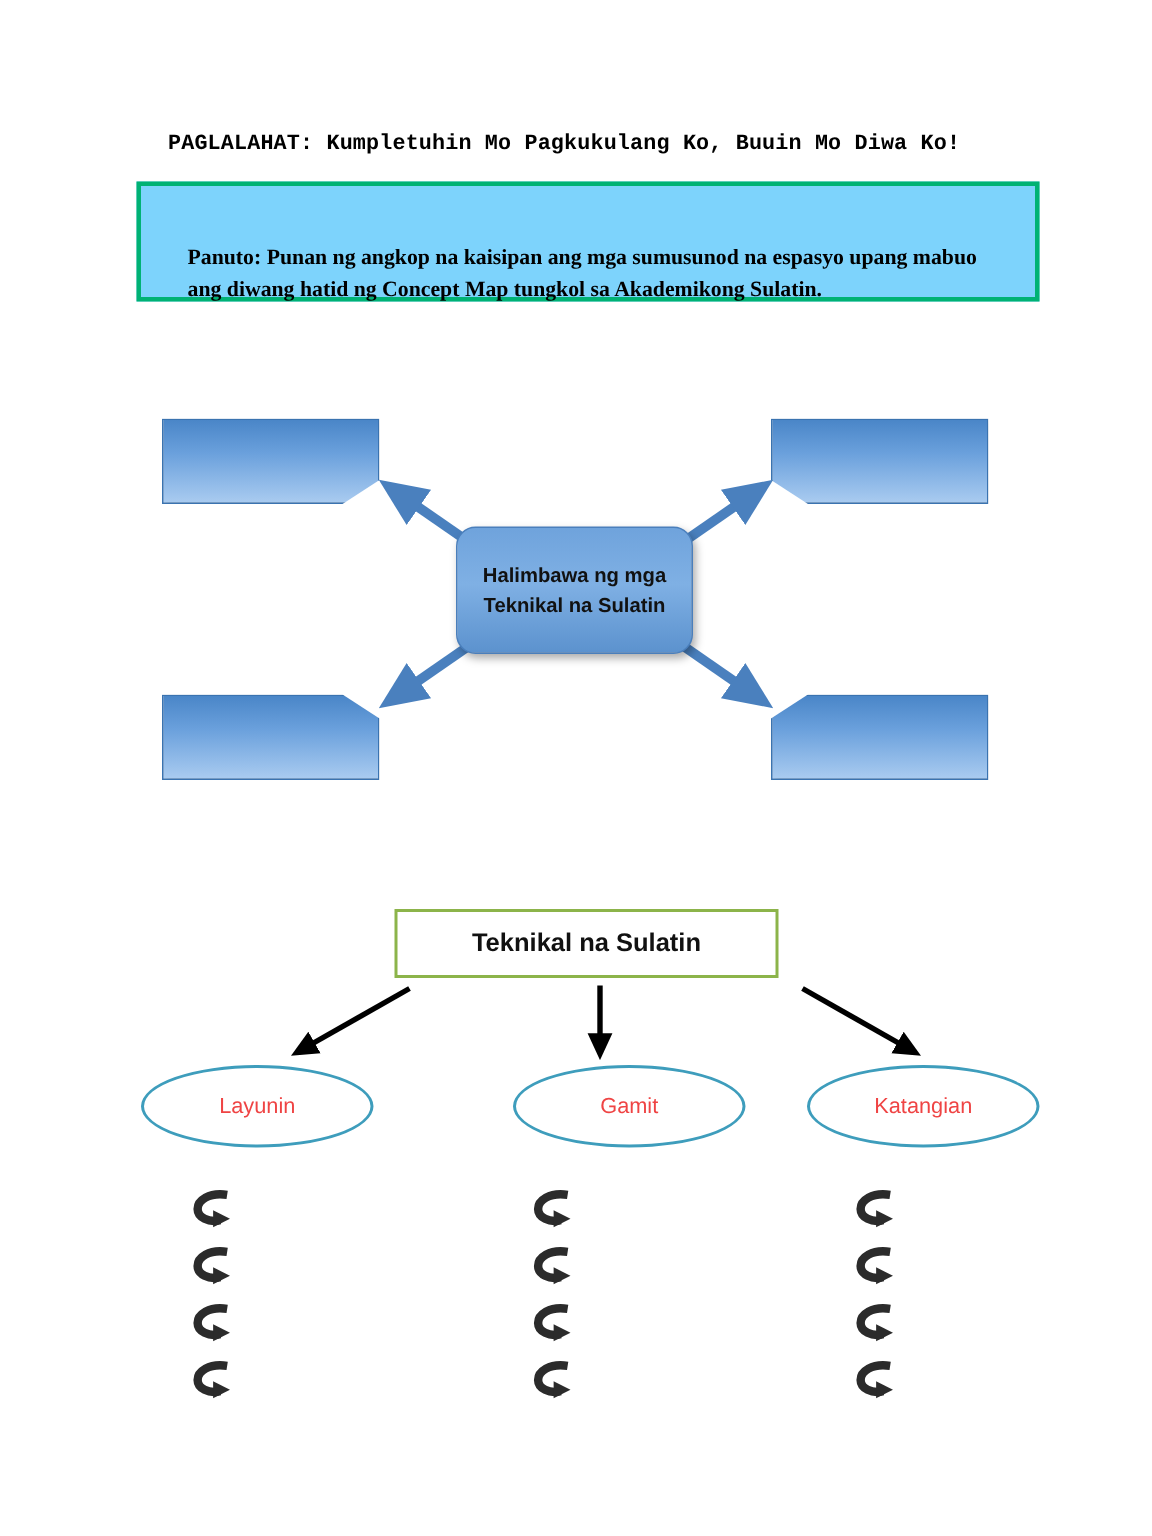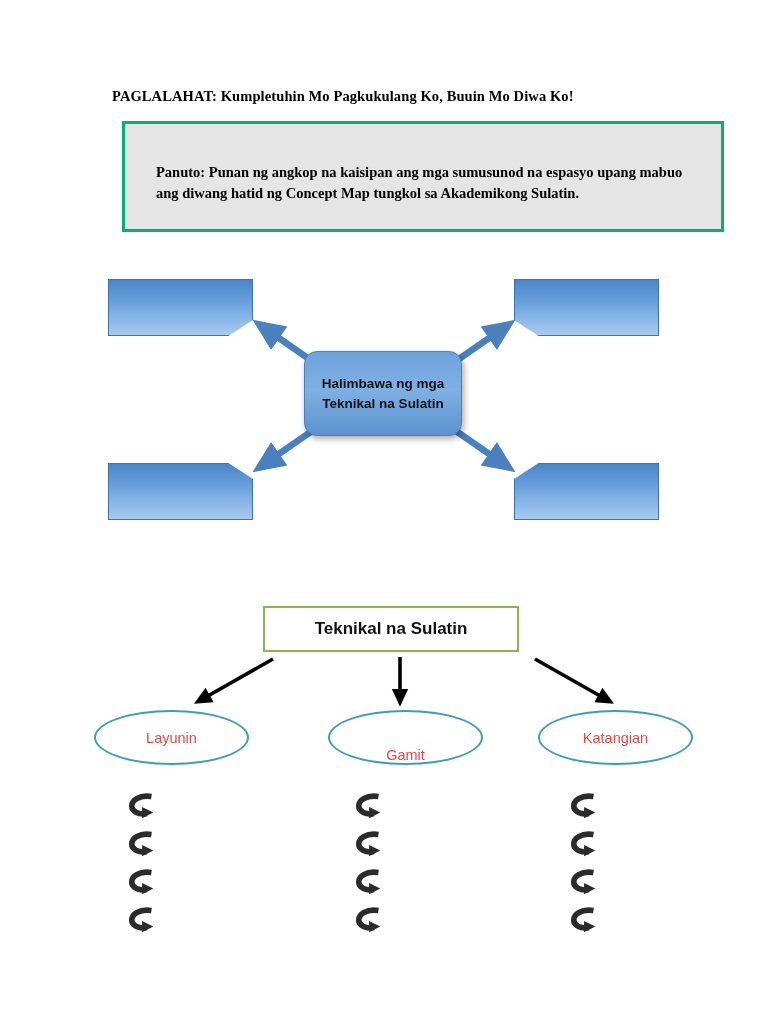--- a/index.html
+++ b/index.html
@@ -15,38 +15,37 @@
     overflow: hidden;
     font-family: "Liberation Serif", serif;
     color: #000000;
   }
 
   
   #page-title {
     position: absolute;
     left: 112px;
     top: 88px;
-    font-family: Liberation Serif, serif;
+    font-family: Liberation Mono, monospace;
     font-size: 14.5px;
     font-weight: bold;
     letter-spacing: 0.1px;
     white-space: nowrap;
   }
 
   
   #instruction-box {
     position: absolute;
     left: 91px;
     top: 121px;
     width: 602px;
-    height: 111px;
+    height: 80px;
     border: 3px solid #00B274;
     box-sizing: border-box;
-    background: #e5e5e5;
-    margin-left: 31px;
+    background: #7dd3fc;
   }
   #instruction-text {
     position: absolute;
     left: 31px;
     top: 38px;
     width: 545px;
     font-family: "Liberation Serif", serif;
     font-size: 14.5px;
     font-weight: bold;
     line-height: 1.45;
@@ -148,21 +147,21 @@
     align-items: center;
     justify-content: center;
   }
   .ellipse-label {
     font-family: "Liberation Sans", sans-serif;
     font-size: 14.5px;
     font-weight: normal;
     color: #ef4444;
   }
   #ellipse-0 { left: 94px;  top: 115px; }
-  #ellipse-1 { left: 328px; top: 115px; align-items: flex-end; }
+  #ellipse-1 { left: 342px; top: 115px; }
   #ellipse-2 { left: 538px; top: 115px; text-align: right; }
 
   .answer-col {
     position: absolute;
     top: 195px;
     width: 46px;
     display: flex;
     flex-direction: column;
     gap: 8px;
     align-items: flex-start;

